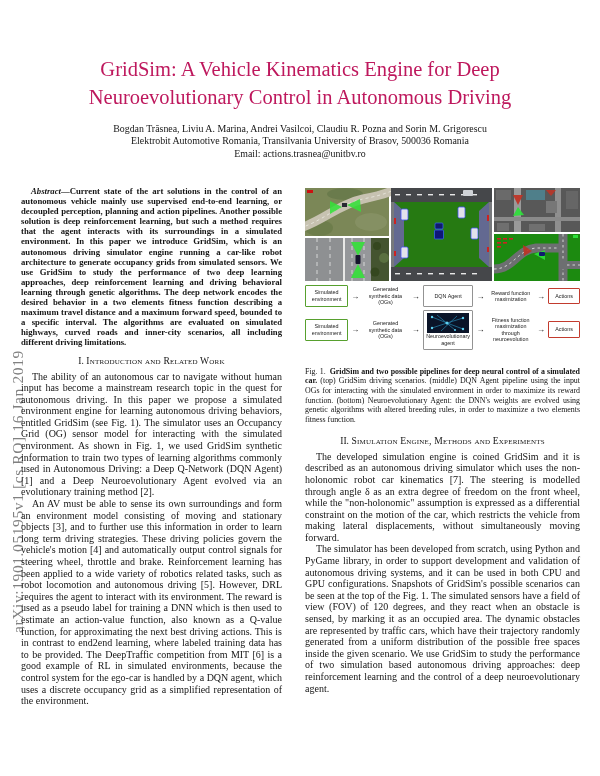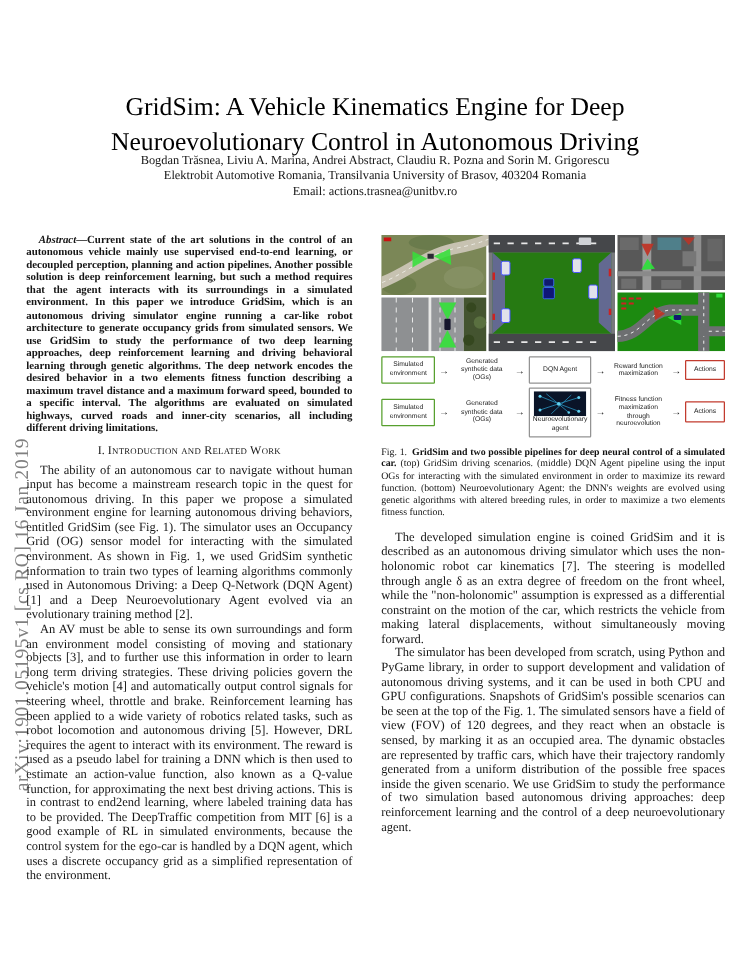--- a/index.html
+++ b/index.html
@@ -1,21 +1,21 @@
 <!DOCTYPE html>
 <html><head>
 <meta charset="utf-8">
 <style>
   html,body{margin:0;padding:0;background:#ffffff;}
   .page{position:relative;width:600px;height:776px;background:#ffffff;overflow:hidden;
         font-family:"Liberation Serif","DejaVu Serif",serif;color:#151515;}
   .arxiv{position:absolute;top:633px;left:9px;transform-origin:0 0;transform:rotate(-90deg);
          white-space:nowrap;font-size:15.5px;letter-spacing:.6px;color:#808080;}
   .title{position:absolute;top:56px;left:45px;width:510px;text-align:center;
-         font-size:20.5px;line-height:27.5px;color:#000000;margin-top:17px;}
+         font-size:20.5px;line-height:27.5px;color:#be185d;}
   .authorblk{position:absolute;top:123px;left:30px;width:540px;text-align:center;
              font-size:9.9px;line-height:12.3px;}
   .col{position:absolute;text-align:justify;}
   .col-left{left:21px;top:186px;width:261px;}
   .col-right{left:305px;top:188px;width:275px;}
   .abstract{font-size:8.7px;line-height:10.1px;font-weight:bold;text-indent:10px;}
   .abstract .lead{font-style:italic;}
   .sec-head{text-align:center;font-size:9.6px;margin:7px 0 5px 0;}
   .sec-head .sc{font-variant:small-caps;letter-spacing:.2px;}
   p.body{font-size:10px;line-height:11.6px;margin:0;text-indent:11px;}
@@ -25,35 +25,35 @@
   .pd-row{display:flex;align-items:center;justify-content:flex-start;gap:3px;margin-top:3px;
           font-family:"Liberation Sans","DejaVu Sans",sans-serif;}
   .pd-box{border:1.4px solid #57a02e;border-radius:1px;font-size:5.4px;line-height:1.25;
           text-align:center;padding:3px 1px;color:#222;background:#fff;}
   .pd-env{width:42px;}
   .pd-agent{border-color:#939393;width:50px;min-height:16px;display:flex;flex-direction:column;
             align-items:center;justify-content:center;padding:2px 1px;}
   .pd-actions{border-color:#c23b2e;width:30px;padding:4px 1px;}
   .pd-label{width:50px;font-size:5.4px;line-height:1.2;text-align:center;color:#222;}
   .pd-arrow{font-size:8px;font-weight:bold;color:#111;flex:0 0 auto;}
-  .caption{margin-top:7px;font-size:7.9px;line-height:9.7px;text-align:justify;color:#131313;}
+  .caption{margin-top:17px;font-size:7.9px;line-height:9.7px;text-align:justify;color:#131313;}
   .caption .tag{margin-right:4px;}
 </style>
 </head>
 <body>
 
 <div class="page">
 
   <div class="arxiv">arXiv:1901.05195v1  [cs.RO]  16 Jan 2019</div>
 
   <div class="title">GridSim: A Vehicle Kinematics Engine for Deep Neuroevolutionary Control in Autonomous Driving</div>
 
   <div class="authorblk">
-    <div>Bogdan Trăsnea, Liviu A. Marina, Andrei Abstract, Claudiu R. Pozna and Sorin M. Grigorescu</div>
-    <div>Elektrobit Automotive Romania, Transilvania University of Brasov, 403204 Romania</div>
+    <div>Bogdan Trăsnea, Liviu A. Marina, Andrei Vasilcoi, Claudiu R. Pozna and Sorin M. Grigorescu</div>
+    <div>Elektrobit Automotive Romania, Transilvania University of Brasov, 500036 Romania</div>
     <div>Email: actions.trasnea@unitbv.ro</div>
   </div>
 
   <div class="col col-left">
     <div class="abstract"><span class="lead">Abstract</span><span>—Current state of the art solutions in the control of an autonomous vehicle mainly use supervised end-to-end learning, or decoupled perception, planning and action pipelines. Another possible solution is deep reinforcement learning, but such a method requires that the agent interacts with its surroundings in a simulated environment. In this paper we introduce GridSim, which is an autonomous driving simulator engine running a car-like robot architecture to generate occupancy grids from simulated sensors. We use GridSim to study the performance of two deep learning approaches, deep reinforcement learning and driving behavioral learning through genetic algorithms. The deep network encodes the desired behavior in a two elements fitness function describing a maximum travel distance and a maximum forward speed, bounded to a specific interval. The algorithms are evaluated on simulated highways, curved roads and inner-city scenarios, all including different driving limitations.</span></div>
 
     <div class="sec-head"><span>I.</span> <span class="sc">Introduction and Related Work</span></div>
 
     <p class="body">The ability of an autonomous car to navigate without human input has become a mainstream research topic in the quest for autonomous driving. In this paper we propose a simulated environment engine for learning autonomous driving behaviors, entitled GridSim (see Fig. 1). The simulator uses an Occupancy Grid (OG) sensor model for interacting with the simulated environment. As shown in Fig. 1, we used GridSim synthetic information to train two types of learning algorithms commonly used in Autonomous Driving: a Deep Q-Network (DQN Agent) [1] and a Deep Neuroevolutionary Agent evolved via an evolutionary training method [2].</p>
     <p class="body">An AV must be able to sense its own surroundings and form an environment model consisting of moving and stationary objects [3], and to further use this information in order to learn long term driving strategies. These driving policies govern the vehicle's motion [4] and automatically output control signals for steering wheel, throttle and brake. Reinforcement learning has been applied to a wide variety of robotics related tasks, such as robot locomotion and autonomous driving [5]. However, DRL requires the agent to interact with its environment. The reward is used as a pseudo label for training a DNN which is then used to estimate an action-value function, also known as a Q-value function, for approximating the next best driving actions. This is in contrast to end2end learning, where labeled training data has to be provided. The DeepTraffic competition from MIT [6] is a good example of RL in simulated environments, because the control system for the ego-car is handled by a DQN agent, which uses a discrete occupancy grid as a simplified representation of the environment.</p>
@@ -219,18 +219,19 @@
           <span class="pd-arrow">→</span>
           <div class="pd-label">Fitness function maximization through neuroevolution</div>
           <span class="pd-arrow">→</span>
           <div class="pd-box pd-actions">Actions</div>
         </div>
       </div>
 
       <div class="caption"><span class="tag">Fig. 1.</span><b>GridSim and two possible pipelines for deep neural control of a simulated car.</b> <span>(top) GridSim driving scenarios. (middle) DQN Agent pipeline using the input OGs for interacting with the simulated environment in order to maximize its reward function. (bottom) Neuroevolutionary Agent: the DNN's weights are evolved using genetic algorithms with altered breeding rules, in order to maximize a two elements fitness function.</span></div>
     </div>
 
+    <div class="sec-head"><span>II.</span> <span class="sc">Simulation Engine, Methods and Experiments</span></div>
 
     <p class="body">The developed simulation engine is coined GridSim and it is described as an autonomous driving simulator which uses the non-holonomic robot car kinematics [7]. The steering is modelled through angle δ as an extra degree of freedom on the front wheel, while the "non-holonomic" assumption is expressed as a differential constraint on the motion of the car, which restricts the vehicle from making lateral displacements, without simultaneously moving forward.</p>
     <p class="body">The simulator has been developed from scratch, using Python and PyGame library, in order to support development and validation of autonomous driving systems, and it can be used in both CPU and GPU configurations. Snapshots of GridSim's possible scenarios can be seen at the top of the Fig. 1. The simulated sensors have a field of view (FOV) of 120 degrees, and they react when an obstacle is sensed, by marking it as an occupied area. The dynamic obstacles are represented by traffic cars, which have their trajectory randomly generated from a uniform distribution of the possible free spaces inside the given scenario. We use GridSim to study the performance of two simulation based autonomous driving approaches: deep reinforcement learning and the control of a deep neuroevolutionary agent.</p>
   </div>
 
 </div>
 
 </body></html>

